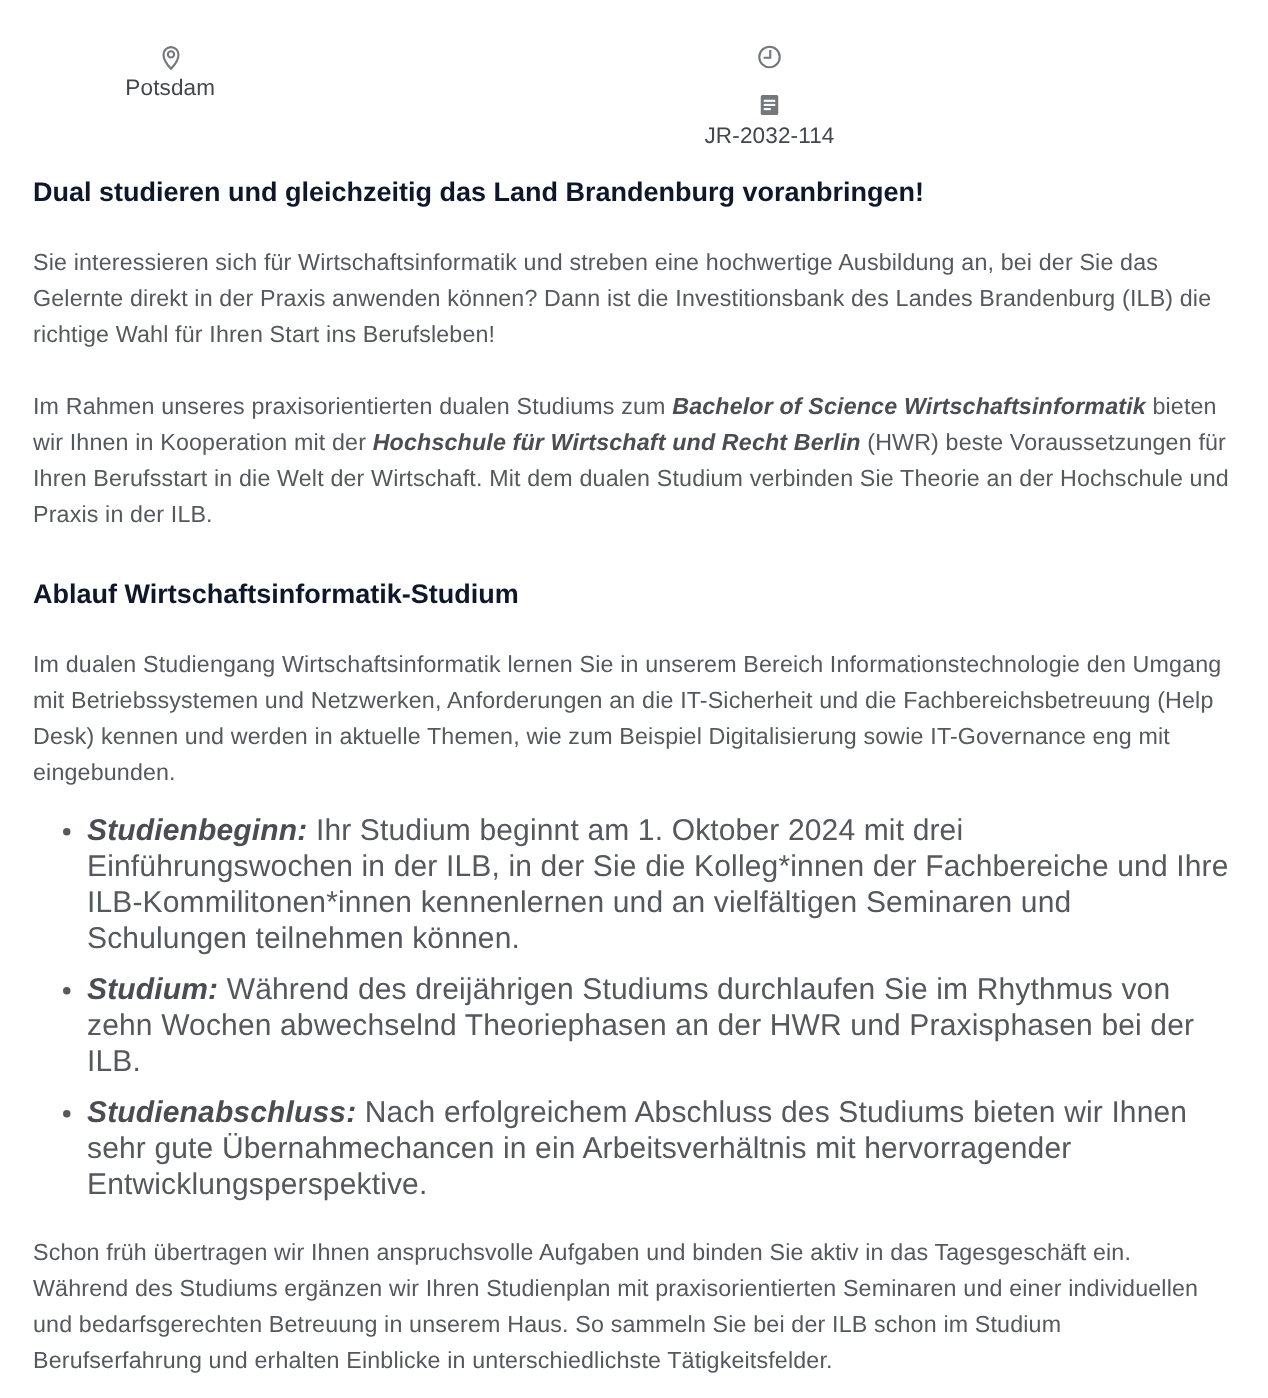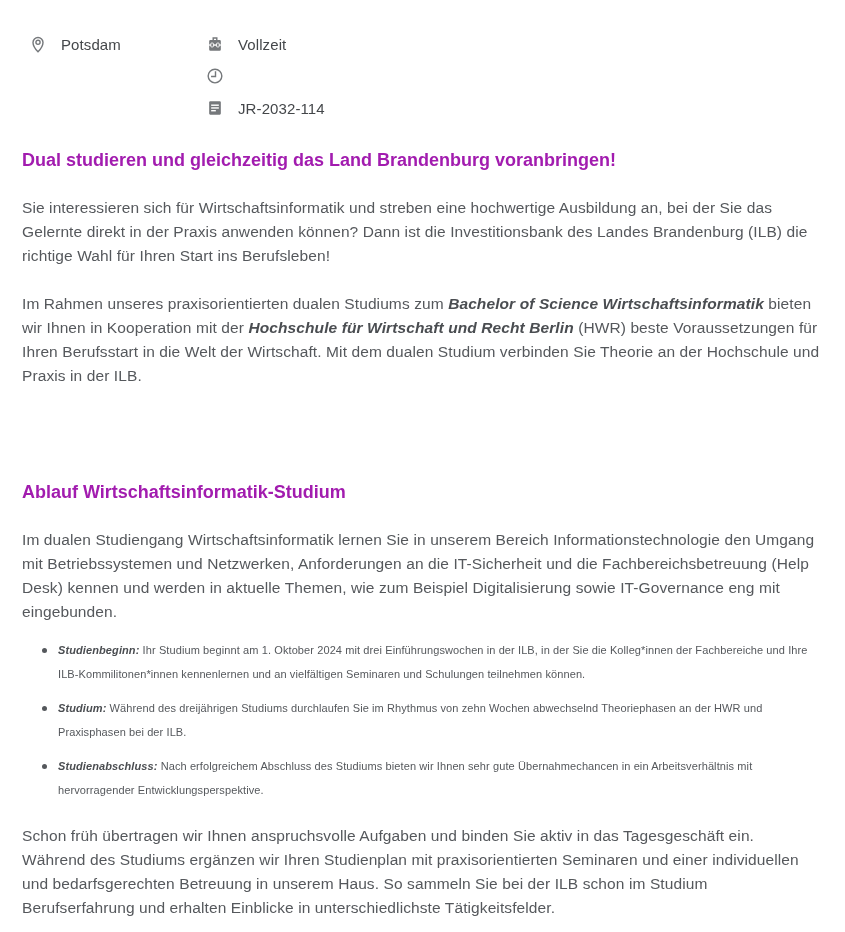--- a/index.html
+++ b/index.html
@@ -8,41 +8,41 @@
     font-family: "Liberation Sans", "DejaVu Sans", sans-serif;
     color: #55585c;
     -webkit-font-smoothing: antialiased;
   }
   .page { padding: 28px 24px 20px 22px; box-sizing: border-box; width: 845px; }
 
   
   .meta { display: flex; align-items: flex-start; }
   .meta-col-left { width: 177px; flex: none; }
   .meta-col-right { flex: 1; }
-  .meta-row { display: flex; align-items: center; gap: 13px; height: 32px; padding-left: 6px; }
+  .meta-row { display: flex; align-items: center; gap: 2px; height: 32px; padding-left: 6px; flex-direction: column; }
   .meta-row .icon { width: 20px; height: 20px; flex: none; color: #75787b; display: inline-flex; }
   .meta-row .icon svg { width: 20px; height: 20px; display: block; }
   .meta-label { font-size: 15px; color: #44474a; letter-spacing: 0.1px; white-space: nowrap; }
 
   
   .section-heading {
-    font-size: 18px; font-weight: 700; color: #a21caf;
+    font-size: 18px; font-weight: 700; color: #0f172a;
     line-height: 24px; margin: 24px 0 0;
   }
-  .section-heading.gap-large { margin-top: 92px; }
+  .section-heading.gap-large { margin-top: 28px; }
   p.body-text {
     font-size: 15.5px; line-height: 24px; color: #55585c;
     margin: 24px 0 0; letter-spacing: 0.1px;
   }
   .b { font-weight: 700; color: #4a4d51; font-style: italic; }
 
   ul.bullet-list { list-style: none; margin: 14px 0 0; padding: 0; }
   ul.bullet-list li {
     position: relative; padding-left: 36px; margin: 0 0 10px;
-    font-size: 11px; line-height: 24px; color: #55585c; letter-spacing: 0.1px;
+    font-size: 20px; line-height: 24px; color: #55585c; letter-spacing: 0.1px;
   }
   ul.bullet-list li::before {
     content: ""; position: absolute; left: 20px; top: 10px;
     width: 5px; height: 5px; border-radius: 50%; background: #55585c;
   }
   p.closing { margin-top: 22px; }
 </style>
 </head>
 <body>
 
@@ -54,31 +54,20 @@
         <span class="icon">
           <svg viewBox="0 0 24 24" fill="none" stroke="currentColor" stroke-width="1.7">
             <path d="M12 21.4C8.8 18 6 14.1 6 10.1a6 6 0 1 1 12 0c0 4-2.8 7.9-6 11.3z"></path>
             <circle cx="12" cy="9.9" r="2.5"></circle>
           </svg>
         </span>
         <span class="meta-label">Potsdam</span>
       </div>
     </div>
     <div class="meta-col-right">
-      <div class="meta-row">
-        <span class="icon">
-          <svg viewBox="0 0 24 24">
-            <path fill="currentColor" d="M9 4h6v3.2h2.5A1.5 1.5 0 0 1 19 8.7v9.8a1.5 1.5 0 0 1-1.5 1.5h-11A1.5 1.5 0 0 1 5 18.5V8.7a1.5 1.5 0 0 1 1.5-1.5H9V4zm1.7 1.7v1.5h2.6V5.7h-2.6z"></path>
-            <rect x="5" y="12.4" width="14" height="1.7" fill="#ffffff"></rect>
-            <rect x="7" y="10.9" width="3.1" height="4.6" rx="0.7" fill="currentColor" stroke="#ffffff" stroke-width="1.1"></rect>
-            <rect x="13.9" y="10.9" width="3.1" height="4.6" rx="0.7" fill="currentColor" stroke="#ffffff" stroke-width="1.1"></rect>
-          </svg>
-        </span>
-        <span class="meta-label">Vollzeit</span>
-      </div>
       <div class="meta-row">
         <span class="icon">
           <svg viewBox="0 0 24 24" fill="none" stroke="currentColor" stroke-width="1.7">
             <circle cx="12" cy="12" r="8.2"></circle>
             <path d="M12.6 7.2v5.4H8.1" stroke-linecap="square"></path>
           </svg>
         </span>
       </div>
       <div class="meta-row">
         <span class="icon">

